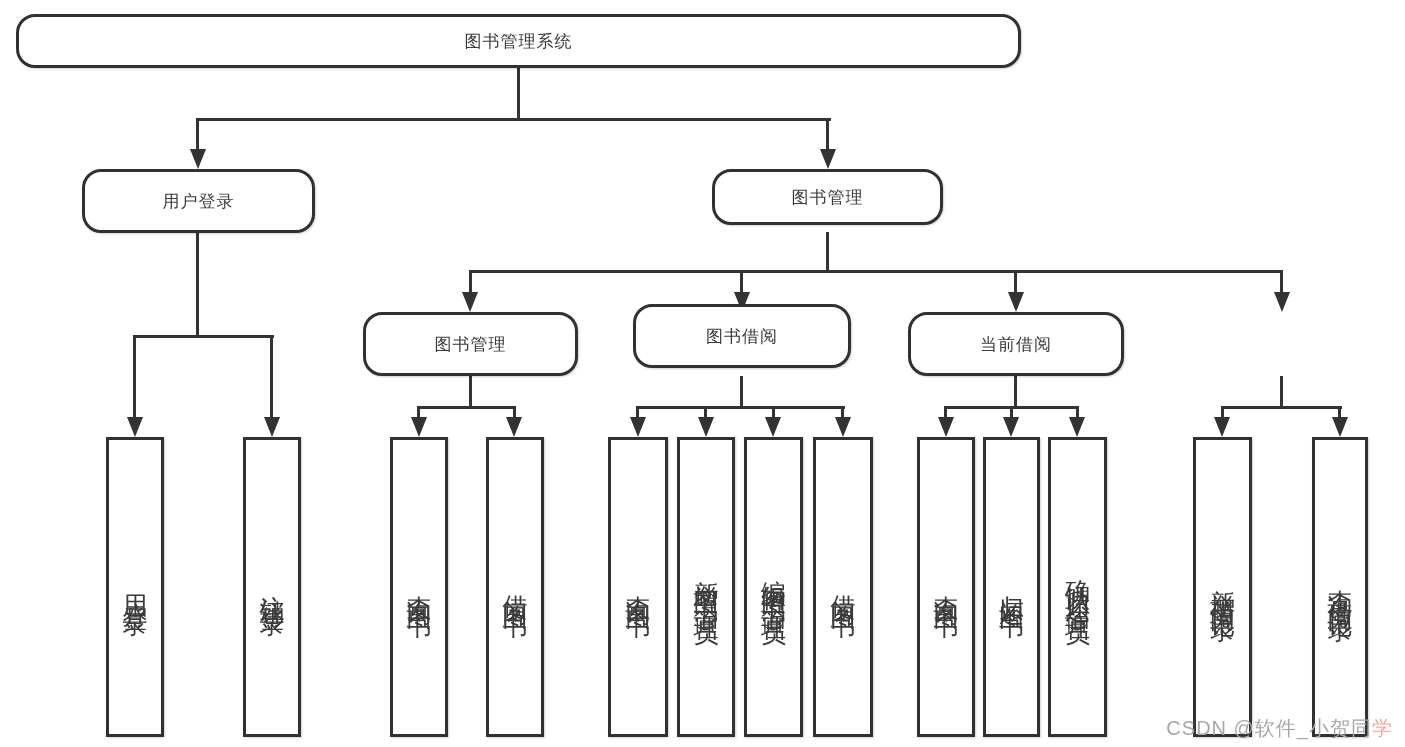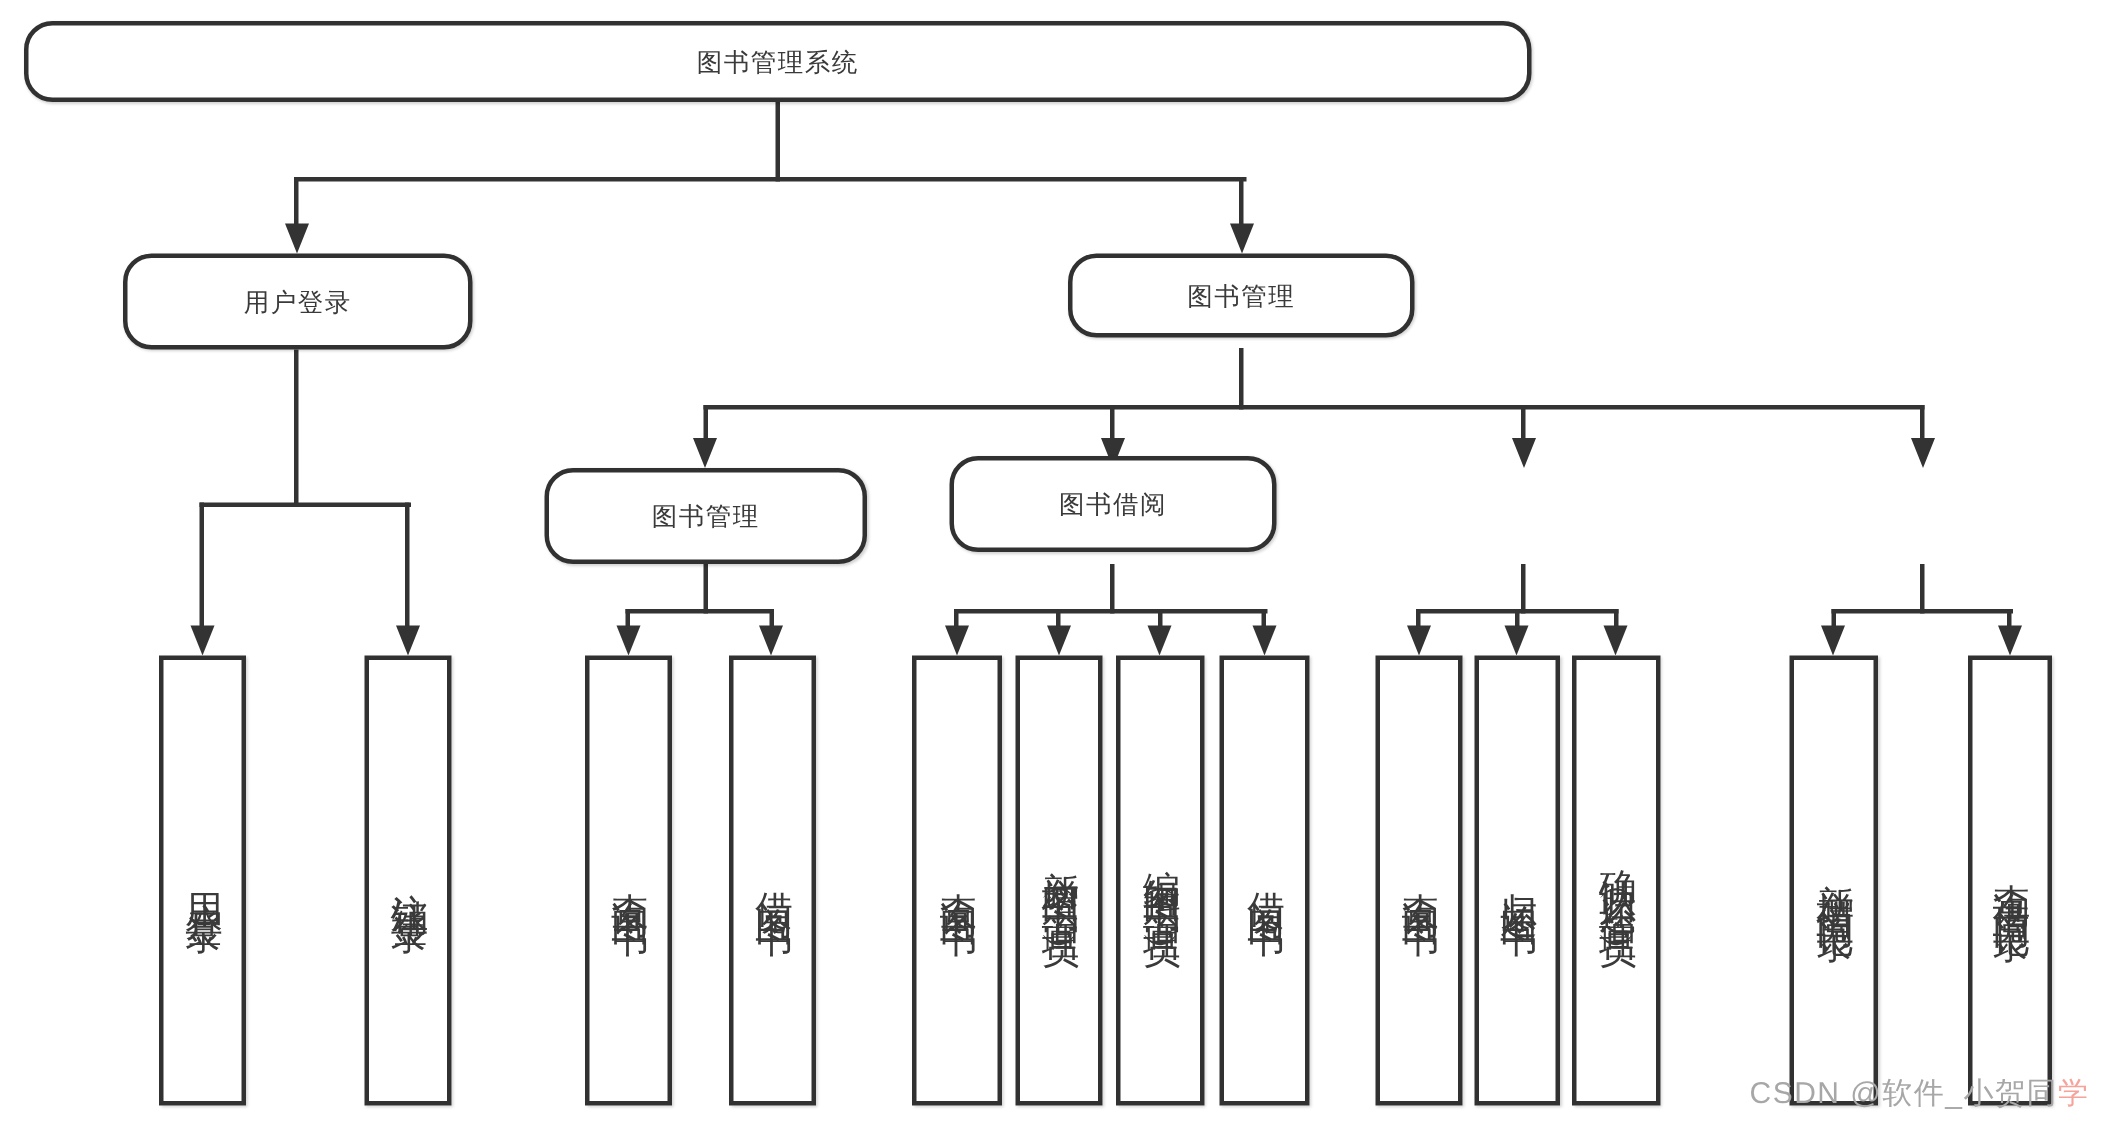--- a/index.html
+++ b/index.html
@@ -81,20 +81,21 @@
   <div class="ar" style="left:1214px;top:417px;"></div>
   <div class="ar" style="left:1332px;top:417px;"></div>
 
   <div class="node h" style="left:16px;top:14px;width:1005px;height:54px;">图书管理系统</div>
 
   <div class="node h" style="left:82px;top:169px;width:233px;height:64px;">用户登录</div>
   <div class="node h" style="left:712px;top:169px;width:231px;height:56px;">图书管理</div>
 
   <div class="node h" style="left:363px;top:312px;width:215px;height:64px;">图书管理</div>
   <div class="node h" style="left:633px;top:304px;width:218px;height:64px;">图书借阅</div>
+  <div class="node h" style="left:908px;top:312px;width:216px;height:64px;">当前借阅</div>
 
   <div class="node v" style="left:106px;top:437px;width:58px;height:300px;">用户登录</div>
   <div class="node v" style="left:243px;top:437px;width:58px;height:300px;">注销登录</div>
 
   <div class="node v" style="left:390px;top:437px;width:58px;height:300px;">查询图书</div>
   <div class="node v" style="left:486px;top:437px;width:58px;height:300px;">借阅图书</div>
 
   <div class="node v" style="left:608px;top:437px;width:60px;height:300px;">查询图书</div>
   <div class="node v" style="left:677px;top:437px;width:58px;height:300px;">新增图书（管理员）</div>
   <div class="node v" style="left:744px;top:437px;width:59px;height:300px;">编辑图书（管理员）</div>

